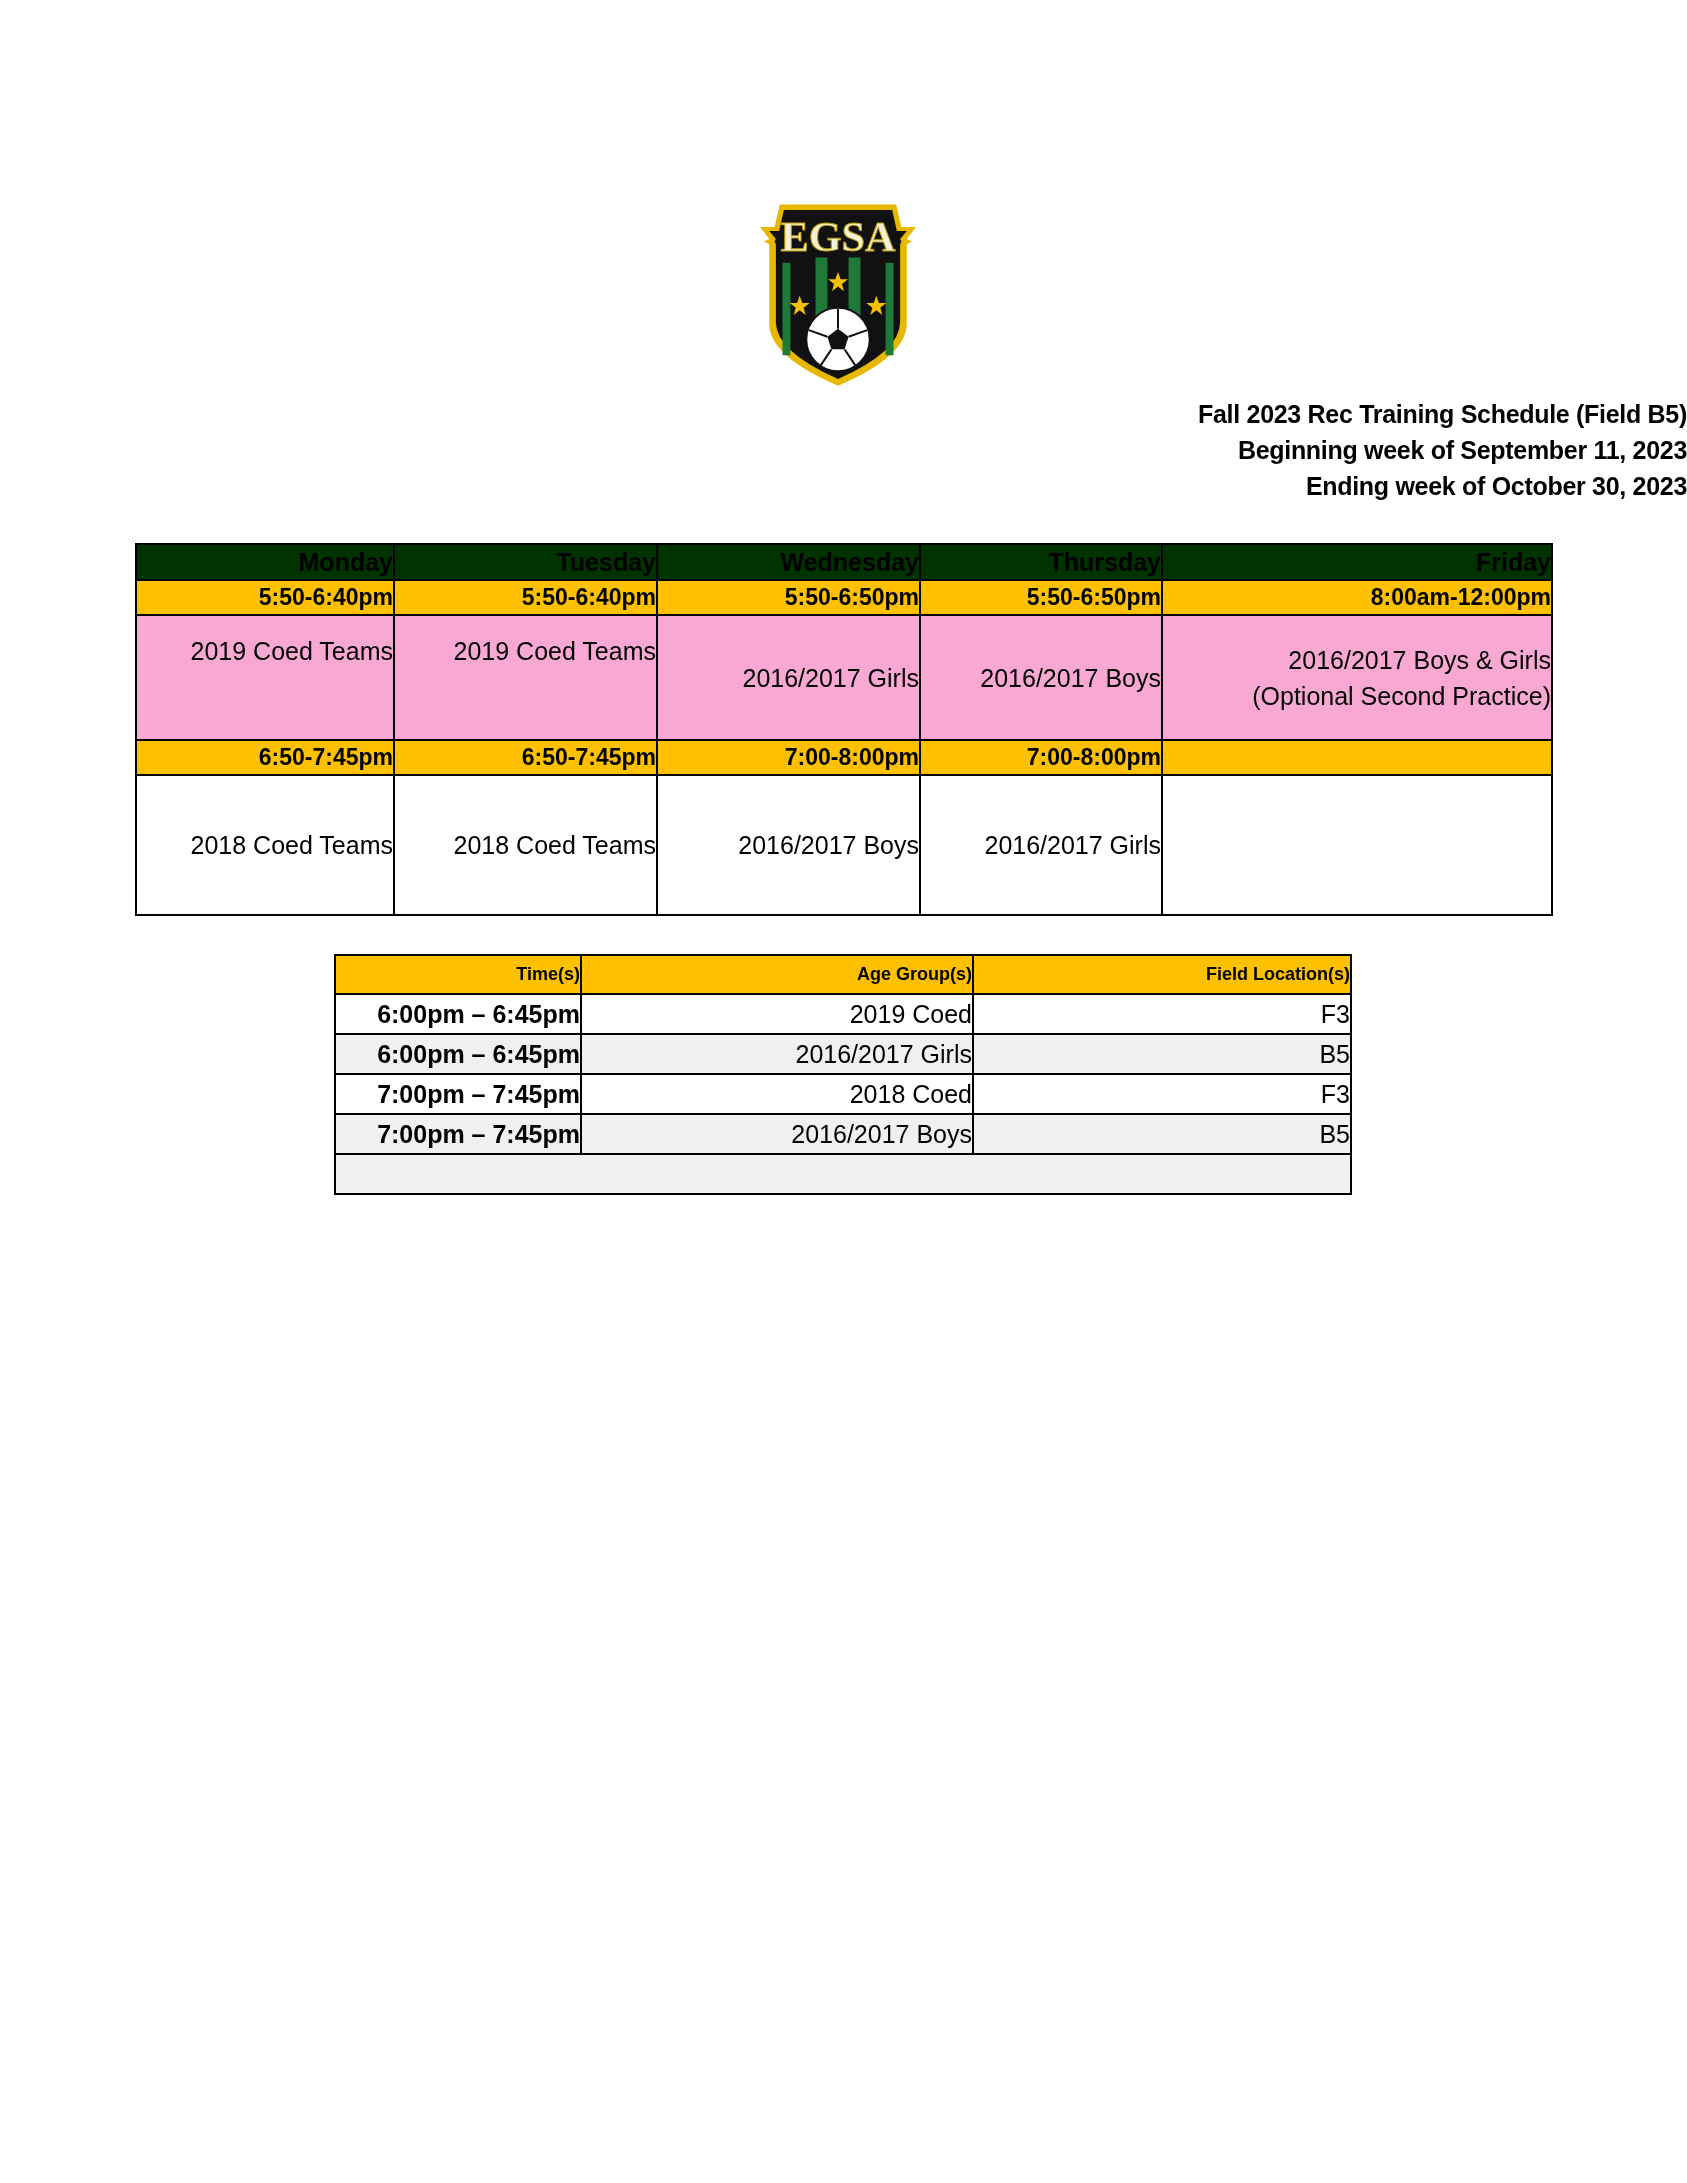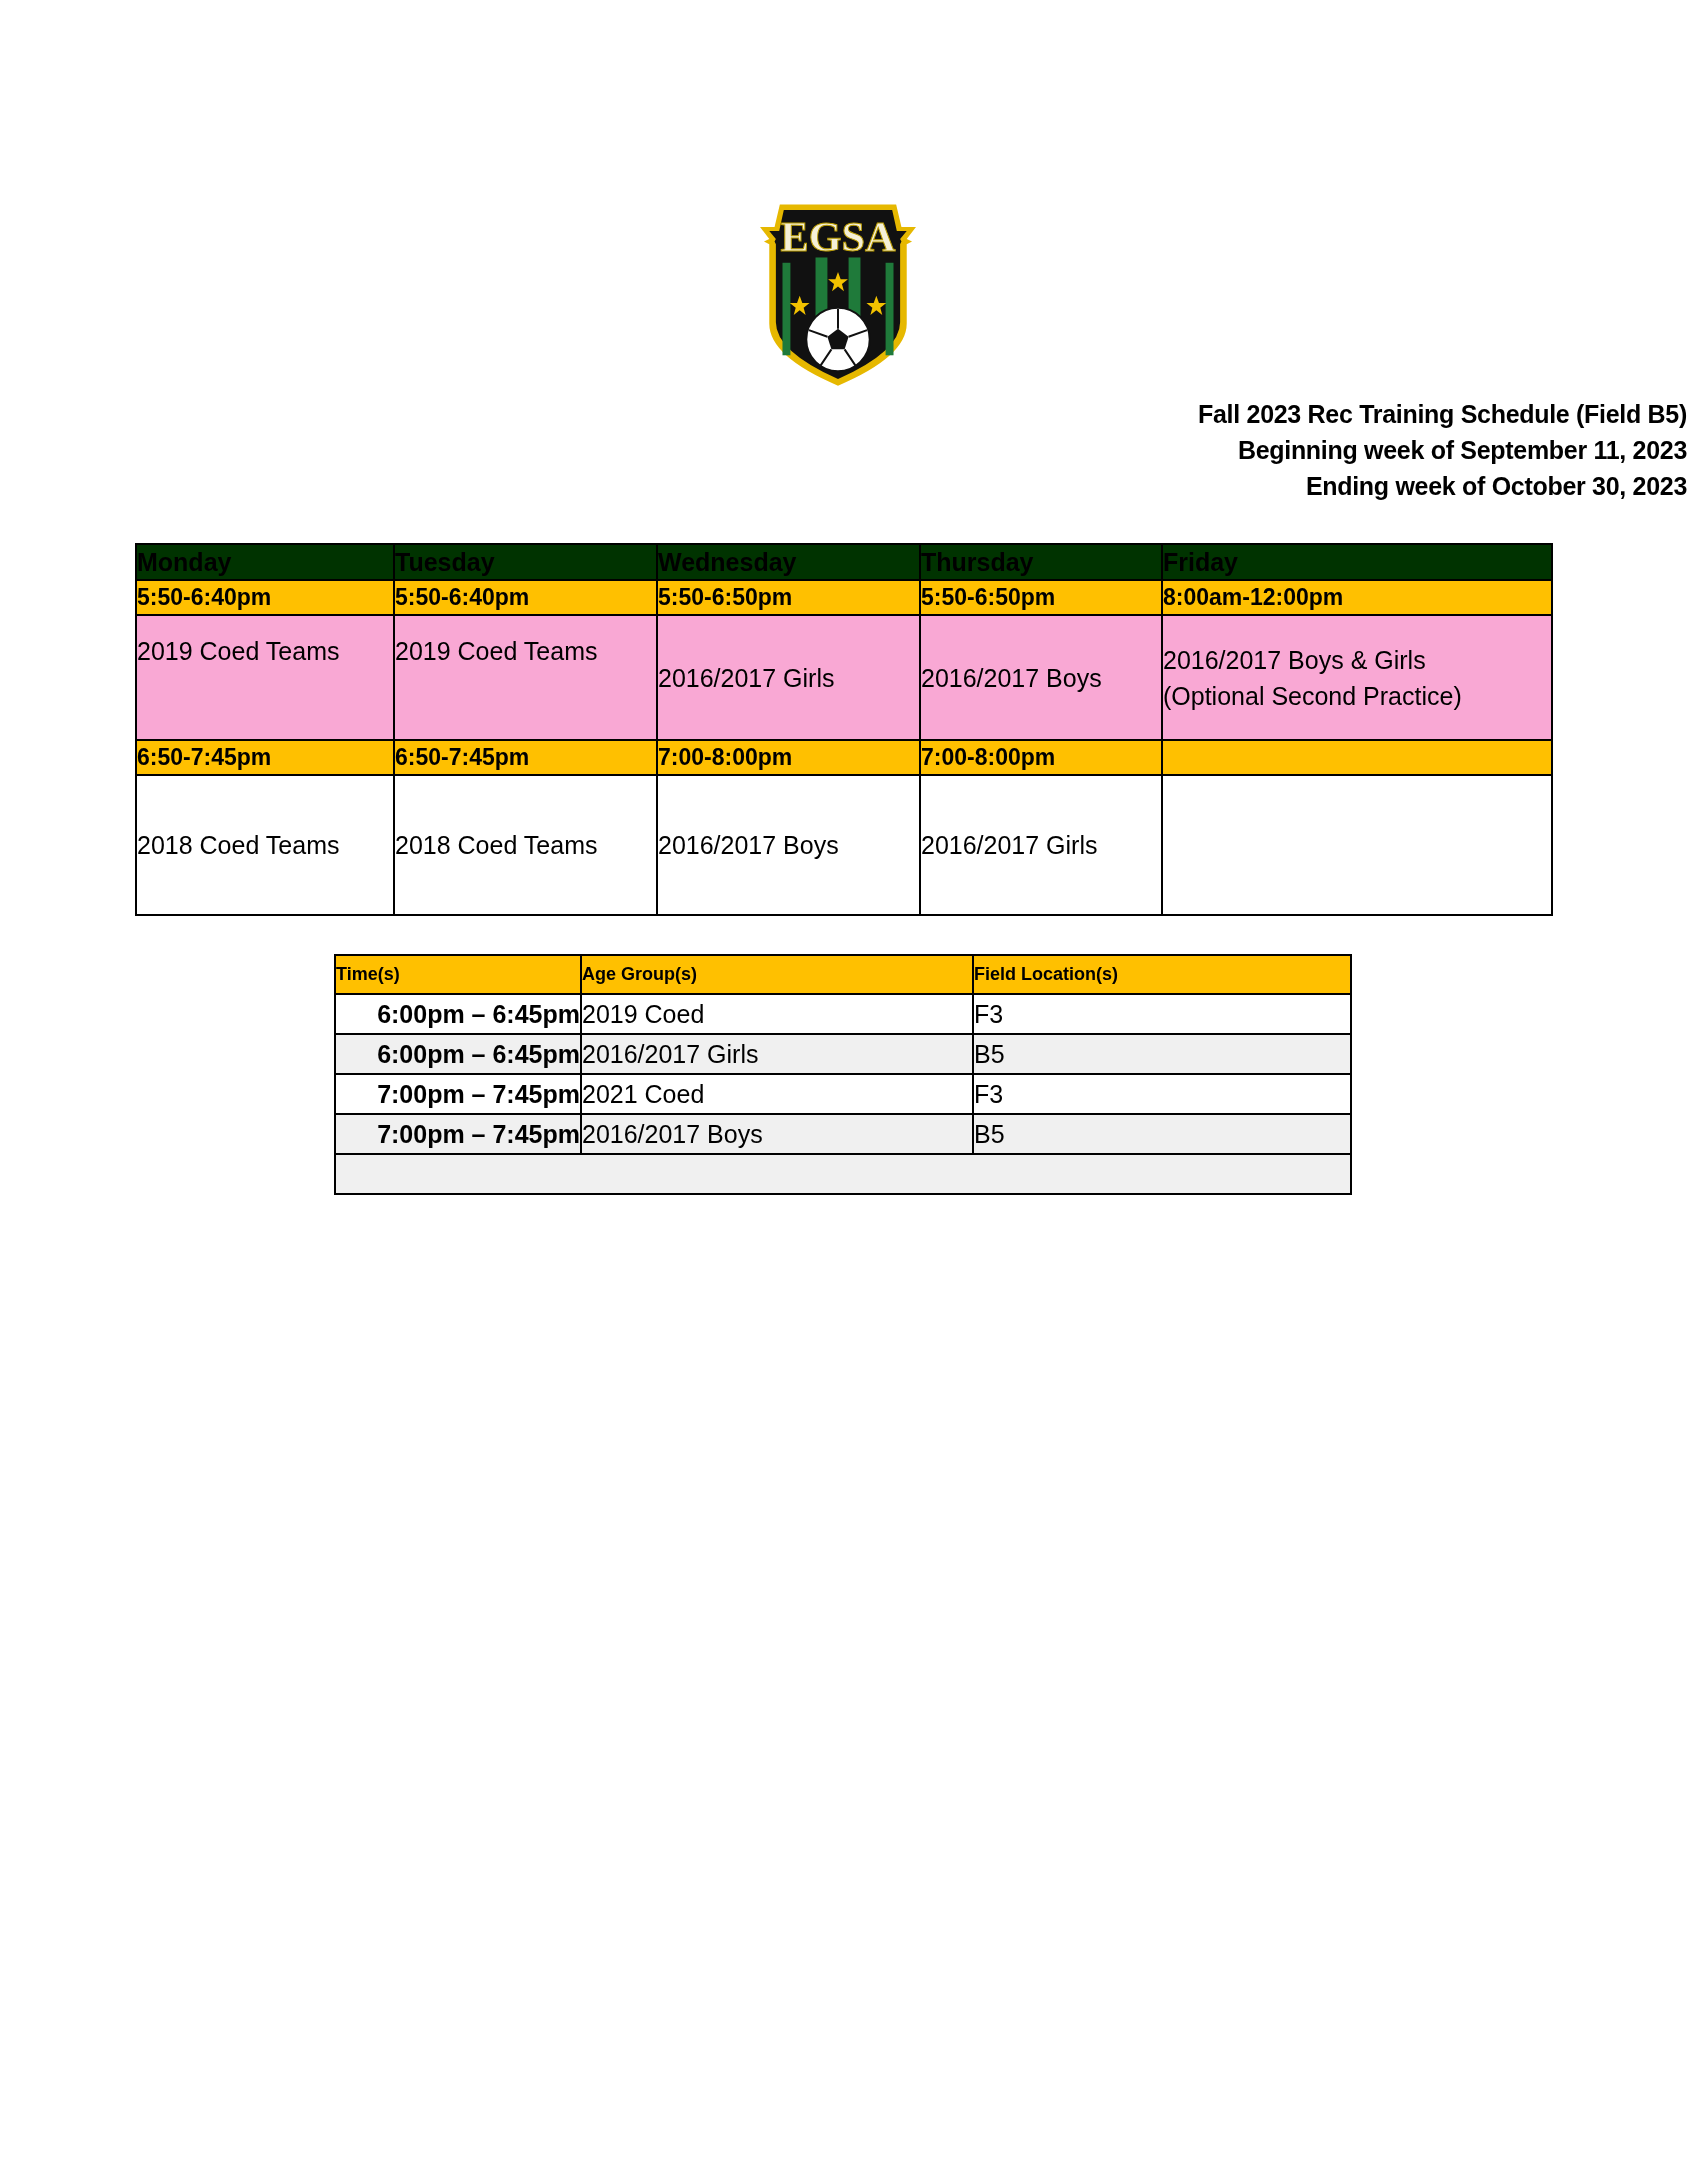--- a/index.html
+++ b/index.html
@@ -3,21 +3,21 @@
 <meta charset="utf-8">
 <style>
   html, body { margin:0; padding:0; background:#ffffff; }
   body { width:1687px; height:2183px; position:relative; font-family:"Liberation Sans", sans-serif; color:#000; overflow:hidden; }
 
   .logo { position:absolute; left:760px; top:198px; width:156px; height:189px; }
 
   .title-block { position:absolute; left:0; top:396px; width:1687px; text-align:right; font-weight:bold; font-size:25px; line-height:36px; letter-spacing:-0.3px; }
 
   table { border-collapse:collapse; position:absolute; table-layout:fixed; }
-  td { border:2.6px solid #000; text-align:left; vertical-align:middle; padding:0; }
+  td { border:2.6px solid #000; text-align:right; vertical-align:middle; padding:0; }
 
   #schedule { left:135px; top:543px; width:1416px; }
   #schedule .hdr td { background:#003300; height:34px; font-weight:bold; font-size:25px; color:#000; line-height:34px; }
   #schedule .time td { background:#ffc000; height:33px; font-weight:bold; font-size:23px; line-height:33px; }
   #schedule .act1 td { background:#f9a8d4; height:106px; font-size:25px; line-height:36px; }
   #schedule .act1 td.top { vertical-align:top; padding-top:17px; }
   #schedule .act2 td { background:#fff; height:138px; font-size:25px; }
 
   #games { left:334px; top:954px; width:1016px; }
   #games .ghdr td { background:#003300; height:38px; font-weight:bold; font-size:25px; line-height:38px; }
@@ -120,21 +120,21 @@
     <td>2019 Coed</td>
     <td>F3</td>
   </tr>
   <tr class="grow alt">
     <td class="t">6:00pm – 6:45pm</td>
     <td>2016/2017 Girls</td>
     <td>B5</td>
   </tr>
   <tr class="grow w">
     <td class="t">7:00pm – 7:45pm</td>
-    <td>2021 Coed</td>
+    <td>2018 Coed</td>
     <td>F3</td>
   </tr>
   <tr class="grow alt">
     <td class="t">7:00pm – 7:45pm</td>
     <td>2016/2017 Boys</td>
     <td>B5</td>
   </tr>
   <tr class="gempty">
     <td colspan="3"></td>
   </tr>

